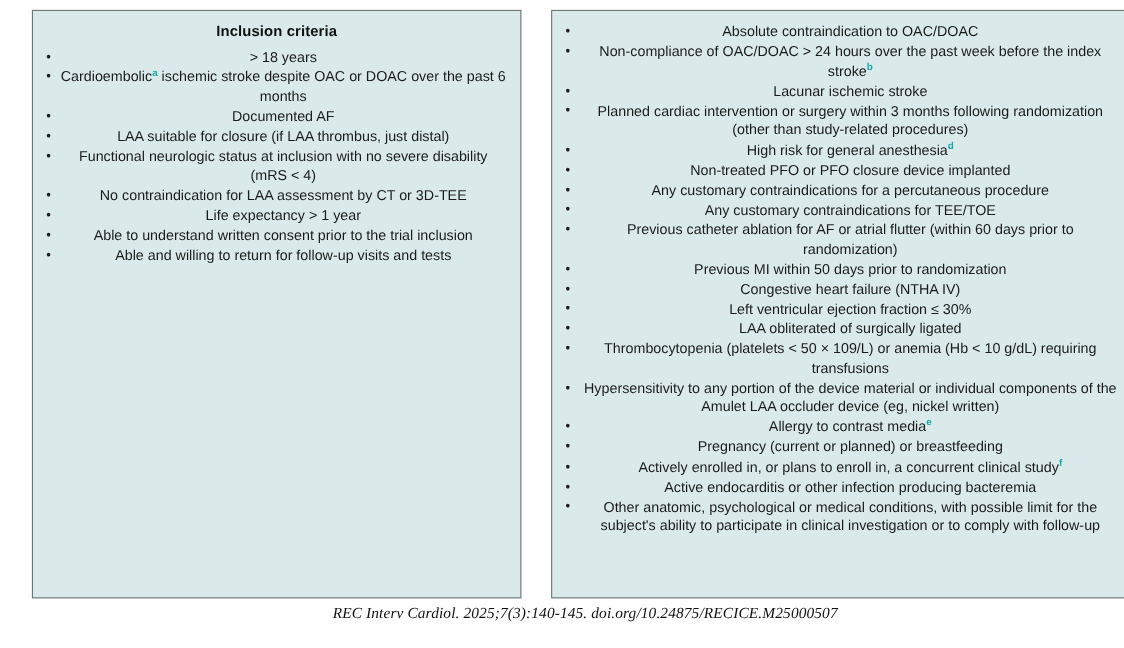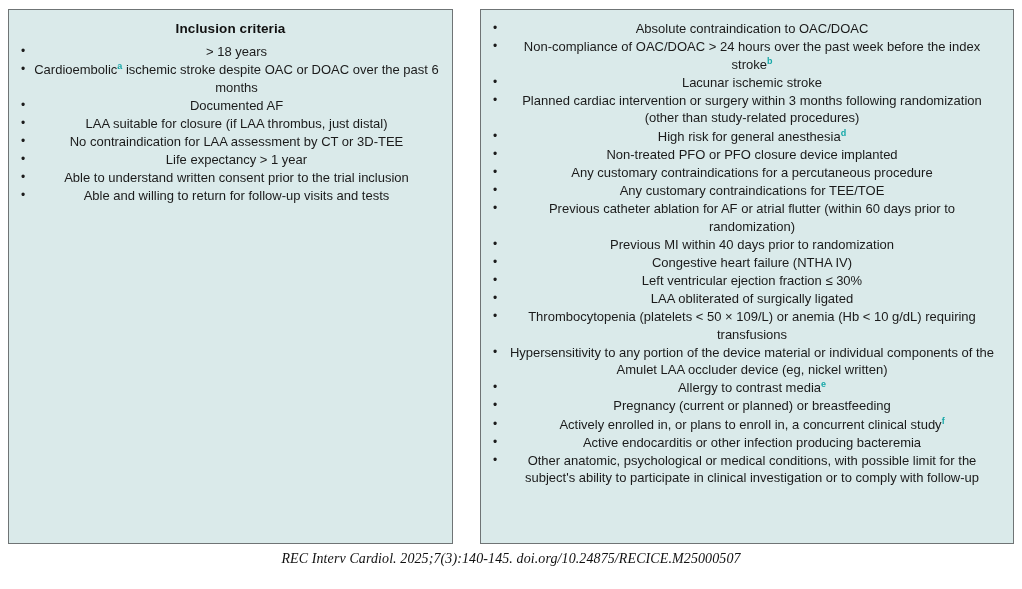--- a/index.html
+++ b/index.html
@@ -12,20 +12,21 @@
     height: 589px;
     font-family: "Liberation Sans", sans-serif;
     color: #1a1a1a;
     overflow: hidden;
   }
   .figure {
     position: relative;
     width: 812px;
     height: 589px;
     box-sizing: border-box;
+    margin-left: 21px;
   }
   .panels {
     position: absolute;
     top: 9px;
     left: 8px;
     width: 1006px;
     height: 535px;
     display: flex;
     gap: 27px;
   }
@@ -105,39 +106,40 @@
 
   <div class="panels">
 
     <div class="panel panel-inclusion">
       <div class="panel-title">Inclusion criteria</div>
       <ul class="criteria">
           <li><span>&gt; 18 years</span></li>
           <li><span>Cardioembolic</span><sup class="marker">a</sup><span> ischemic stroke despite OAC or DOAC over the past 6 months</span></li>
           <li><span>Documented AF</span></li>
           <li><span>LAA suitable for closure (if LAA thrombus, just distal)</span></li>
+          <li><span>Functional neurologic status at inclusion with no severe disability (mRS &lt; 4)</span></li>
           <li><span>No contraindication for LAA assessment by CT or 3D-TEE</span></li>
           <li><span>Life expectancy &gt; 1 year</span></li>
           <li><span>Able to understand written consent prior to the trial inclusion</span></li>
           <li><span>Able and willing to return for follow-up visits and tests</span></li>
         </ul>
     </div>
 
     <div class="panel panel-exclusion">
       <ul class="criteria">
           <li><span>Absolute contraindication to OAC/DOAC</span></li>
           <li><span>Non-compliance of OAC/DOAC &gt; 24 hours over the past week before the index stroke</span><sup class="marker">b</sup></li>
           <li><span>Lacunar ischemic stroke</span></li>
           <li><span>Planned cardiac intervention or surgery within 3 months following randomization (other than study-related procedures)</span></li>
           <li><span>High risk for general anesthesia</span><sup class="marker">d</sup></li>
           <li><span>Non-treated PFO or PFO closure device implanted</span></li>
           <li><span>Any customary contraindications for a percutaneous procedure</span></li>
           <li><span>Any customary contraindications for TEE/TOE</span></li>
           <li><span>Previous catheter ablation for AF or atrial flutter (within 60 days prior to randomization)</span></li>
-          <li><span>Previous MI within 40 days prior to randomization</span></li>
+          <li><span>Previous MI within 50 days prior to randomization</span></li>
           <li><span>Congestive heart failure (NTHA IV)</span></li>
           <li><span>Left ventricular ejection fraction ≤ 30%</span></li>
           <li><span>LAA obliterated of surgically ligated</span></li>
           <li><span>Thrombocytopenia (platelets &lt; 50 × 109/L) or anemia (Hb &lt; 10 g/dL) requiring transfusions</span></li>
           <li><span>Hypersensitivity to any portion of the device material or individual components of the Amulet LAA occluder device (eg, nickel written)</span></li>
           <li><span>Allergy to contrast media</span><sup class="marker">e</sup></li>
           <li><span>Pregnancy (current or planned) or breastfeeding</span></li>
           <li><span>Actively enrolled in, or plans to enroll in, a concurrent clinical study</span><sup class="marker">f</sup></li>
           <li><span>Active endocarditis or other infection producing bacteremia</span></li>
           <li><span>Other anatomic, psychological or medical conditions, with possible limit for the subject's ability to participate in clinical investigation or to comply with follow-up</span></li>

